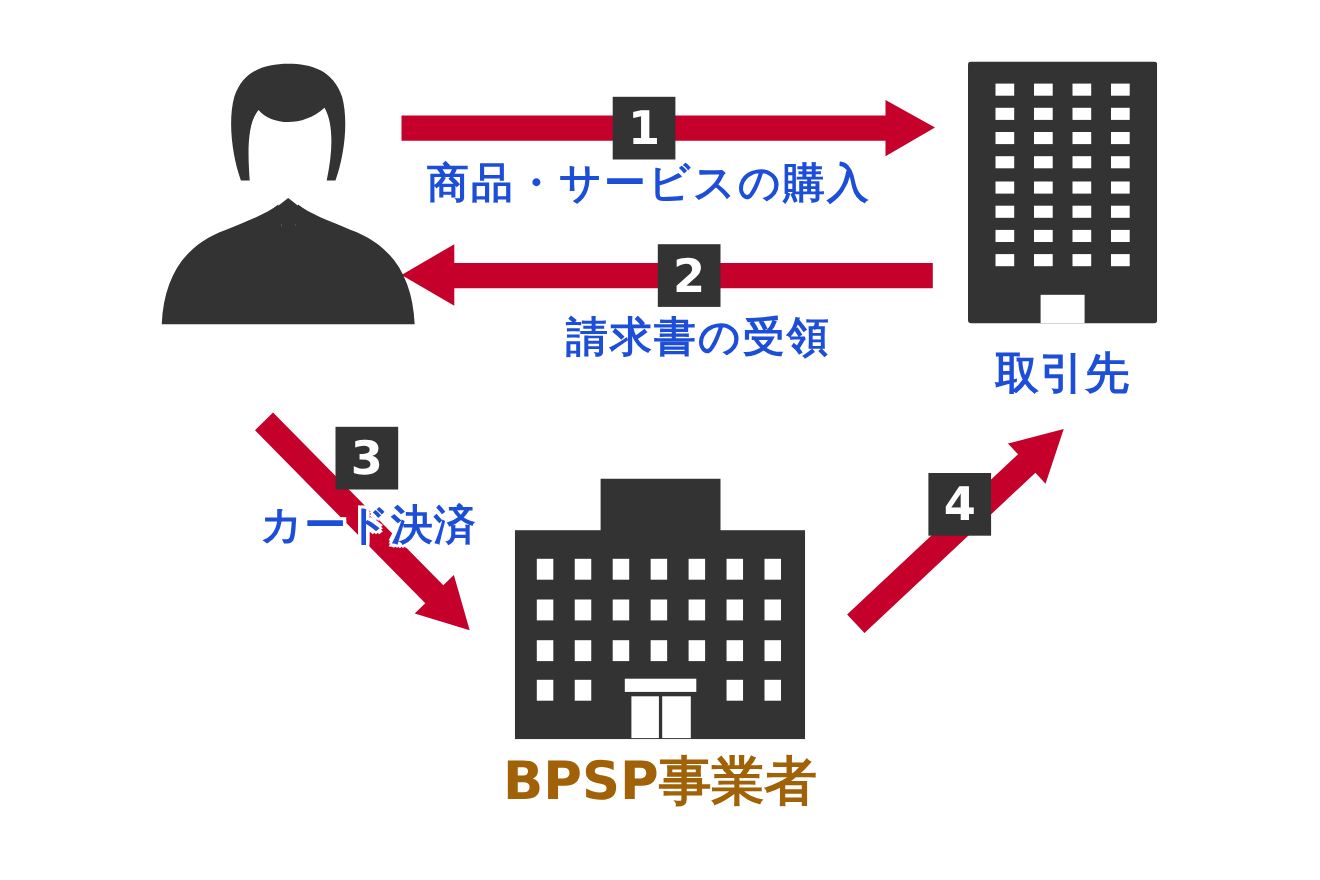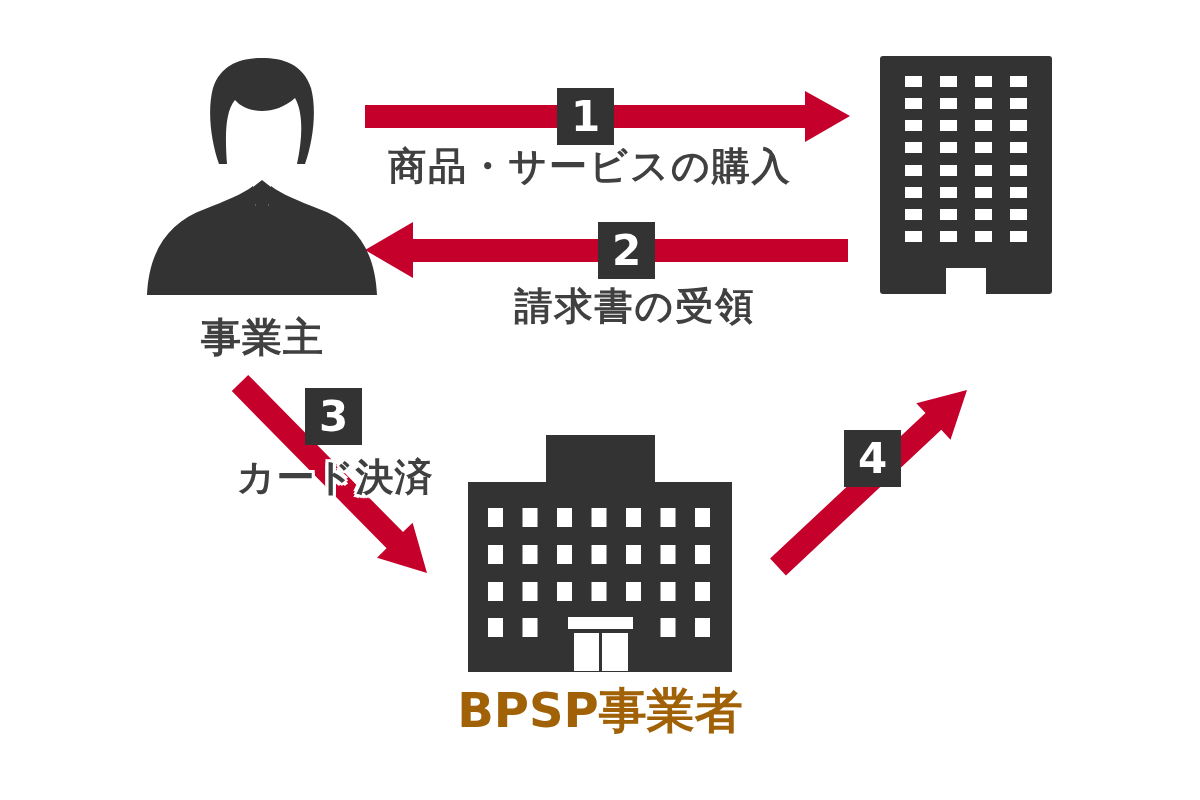--- a/index.html
+++ b/index.html
@@ -5,21 +5,21 @@
   html,body{margin:0;padding:0;background:#fff;}
   .canvas{
     position:relative;width:1200px;height:800px;background:#ffffff;
     overflow:hidden;font-family:"DejaVu Sans","Liberation Sans",sans-serif;
   }
   .layer{position:absolute;left:0;top:0;}
   .red{fill:#C4002B;}
   .dark{fill:#333333;}
   .icon-svg{position:absolute;}
   .lbl{
-    position:absolute;font-weight:bold;color:#404040;text-align:center;
+    position:absolute;font-weight:bold;color:#1d4ed8;text-align:center;
     font-size:38px;line-height:1.1;letter-spacing:1px;white-space:nowrap;
   }
   .lbl.halo{
     text-shadow:-3px -3px 0 #fff,3px -3px 0 #fff,-3px 3px 0 #fff,3px 3px 0 #fff,
                 0 -3px 0 #fff,0 3px 0 #fff,-3px 0 0 #fff,3px 0 0 #fff;
   }
   .actor-lbl{font-size:40px;}
   .bpsp-lbl{font-size:48px;color:#a16207;letter-spacing:0;}
   .numbox{
     position:absolute;width:57px;height:57px;background:#333333;color:#ffffff;
@@ -42,21 +42,20 @@
   <svg class="icon-svg" style="left:145px;top:52px;" width="235" height="243" viewBox="0 0 235 243">
     <path class="dark" d="M74,112 C66,90 62,58 68,36 C76,12 96,6 117,6 C138,6 158,12 166,36
                           C172,58 168,90 160,112 L152,112 C158,84 158,60 150,46
                           C130,64 102,62 90,48 C80,60 80,84 82,112 Z"></path>
     <path class="dark" d="M2,243 C4,198 24,170 60,157 C80,149 98,142 108,134
                           L117,198 L126,134 C136,142 154,149 174,157
                           C210,170 230,198 232,243 Z"></path>
     <path class="dark" d="M117,128 L131,139 L124,152 L110,152 L103,139 Z"></path>
     <path class="dark" d="M111,150 L123,150 L128,195 L117,212 L106,195 Z"></path>
   </svg>
-  <div class="lbl actor-lbl" style="left:145px;top:315px;width:235px;">事業主</div>
 
   <svg class="icon-svg" style="left:880px;top:56px;" width="172" height="238" viewBox="0 0 172 238">
     <defs>
       <rect id="win" width="17" height="11" fill="#ffffff"></rect>
       <g id="winrow4">
         <use href="#win" x="25"></use>
           <use href="#win" x="60"></use>
         <use href="#win" x="95"></use>
           <use href="#win" x="130"></use>
       </g>
@@ -65,20 +64,21 @@
     <use href="#winrow4" y="20"></use>
       <use href="#winrow4" y="42"></use>
     <use href="#winrow4" y="64"></use>
       <use href="#winrow4" y="86"></use>
     <use href="#winrow4" y="109"></use>
       <use href="#winrow4" y="131"></use>
     <use href="#winrow4" y="153"></use>
       <use href="#winrow4" y="175"></use>
     <rect x="66" y="212" width="40" height="26" fill="#ffffff"></rect>
   </svg>
+  <div class="lbl actor-lbl" style="left:880px;top:318px;width:172px;">取引先</div>
 
   <svg class="icon-svg" style="left:468px;top:435px;" width="264" height="237" viewBox="0 0 264 237">
     <defs>
       <rect id="win2" width="15" height="19" fill="#ffffff"></rect>
     </defs>
     <rect class="dark" x="78" y="0" width="109" height="50"></rect>
     <rect class="dark" x="0" y="47" width="264" height="190"></rect>
     <g>
       <use href="#win2" x="20" y="73"></use>
         <use href="#win2" x="54.5" y="73"></use>

